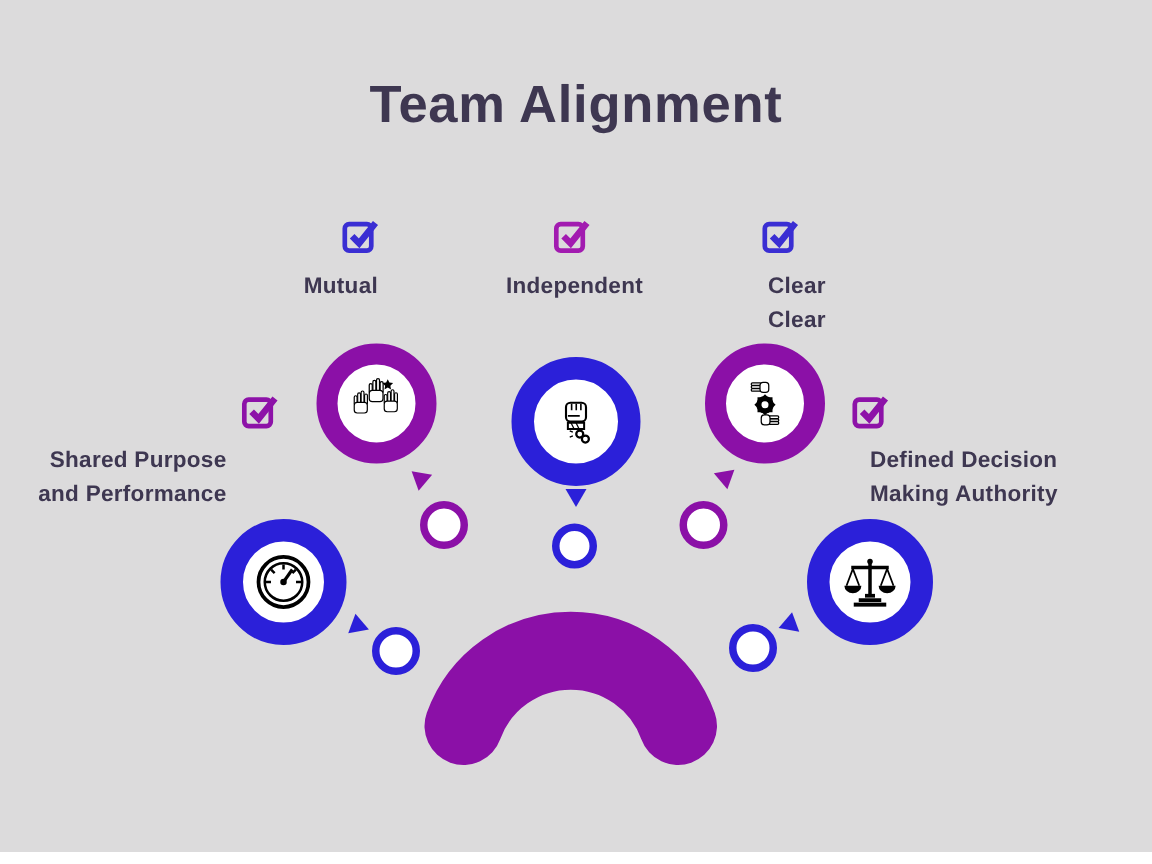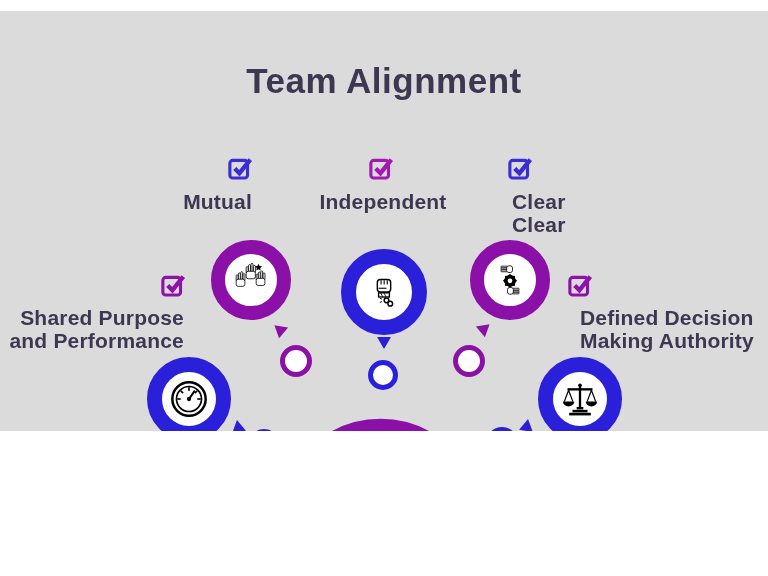--- a/index.html
+++ b/index.html
@@ -3,38 +3,38 @@
 <meta charset="utf-8">
 <style>
   :root{
     --background:#dcdbdc;
     --text:#3e3751;
     --blue:#2b20d9;
     --purple:#8b10a7;
   }
   html,body{margin:0;padding:0;}
   body{font-family:"Liberation Sans","DejaVu Sans",sans-serif;}
-  .canvas{position:relative;width:768px;height:420px;background:var(--background);overflow:hidden;margin-top:11px;}
+  .canvas{position:relative;width:768px;height:568px;background:var(--background);overflow:hidden;}
 
   .title{position:absolute;left:0;right:0;top:50px;text-align:center;
          font-size:35px;font-weight:700;color:var(--text);letter-spacing:.5px;}
 
   .checkbox{position:absolute;width:27px;height:25px;}
   .check-mutual{left:228px;top:145px;}
   .check-independent{left:369px;top:145px;}
   .check-clear{left:508px;top:145px;}
   .check-shared{left:161px;top:262px;}
   .check-defined{left:568px;top:262px;}
 
-  .label{position:absolute;font-size:21px;font-weight:600;color:var(--text);
+  .label{position:absolute;font-size:15px;font-weight:600;color:var(--text);
          line-height:23px;white-space:nowrap;letter-spacing:.2px;}
   .label-mutual{right:516px;top:179px;text-align:right;}
   .label-independent{left:383px;top:179px;transform:translateX(-50%);text-align:left;}
   .label-clear{left:512px;top:179px;text-align:center;}
-  .label-shared{right:584px;top:295px;text-align:right;}
+  .label-shared{right:617px;top:295px;text-align:right;}
   .label-defined{left:580px;top:295px;text-align:left;}
 
   .big{position:absolute;background:#fff;border-radius:50%;box-sizing:border-box;
        display:flex;align-items:center;justify-content:center;}
   .big svg{width:40px;height:40px;}
   .big-gauge{left:147px;top:346px;width:84px;height:84px;border:15px solid var(--blue);}
   .big-hands{left:211px;top:229px;width:80px;height:80px;border:14px solid var(--purple);}
   .big-fist{left:341px;top:238px;width:86px;height:86px;border:15px solid var(--blue);}
   .big-gear{left:470px;top:229px;width:80px;height:80px;border:14px solid var(--purple);}
   .big-scales{left:538px;top:346px;width:84px;height:84px;border:15px solid var(--blue);}

